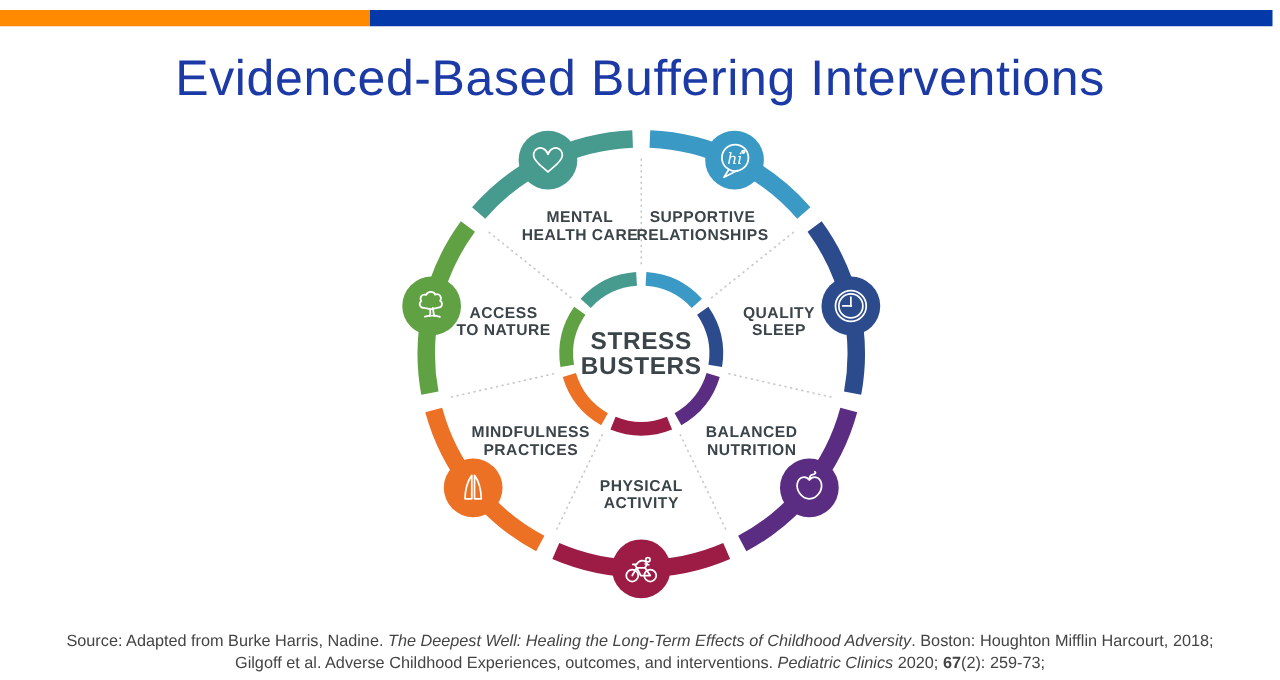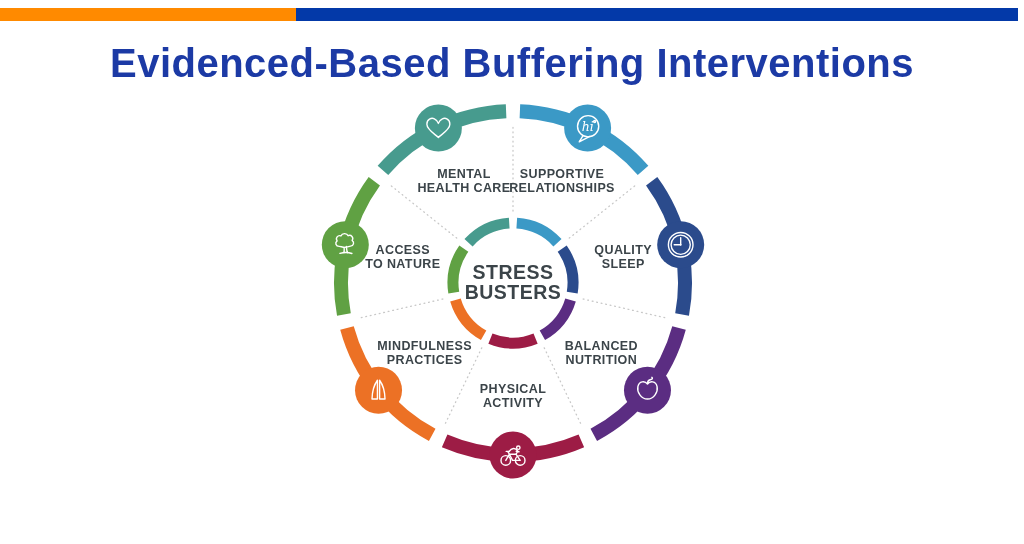--- a/index.html
+++ b/index.html
@@ -5,21 +5,21 @@
   html,body{margin:0;padding:0;background:#ffffff;}
   .slide{
     position:relative;width:1024px;height:544px;background:#ffffff;
     font-family:"Liberation Sans",sans-serif;overflow:hidden;
   }
   .topbar{position:absolute;top:8px;left:0;width:1018px;height:13px;display:flex;}
   .topbar .bar-orange{width:296px;height:100%;}
   .topbar .bar-blue{flex:1;height:100%;}
   .title{
     position:absolute;top:41px;left:0;width:100%;text-align:center;
-    font-size:40px;font-weight:bold;letter-spacing:0.5px;margin:0;
+    font-size:40px;font-weight:normal;letter-spacing:0.5px;margin:0;
   }
   .wheel-wrap{position:absolute;left:273px;top:85px;width:480px;height:412px;}
   .wheel-wrap svg{display:block;}
   .source{
     position:absolute;top:505px;left:0;width:100%;text-align:center;
     font-size:13px;line-height:16.5px;color:#444444;
   }
   .source p{margin:0;}
   .source span{white-space:pre-wrap;}
   .source .it{font-style:italic;}
@@ -113,15 +113,17 @@
           <path d="M0,9.5 C-3,6.5 -11.5,1.5 -11.5,-3.8 C-11.5,-8.8 -7,-10.6 -4,-9.2 C-1.8,-8.2 -0.4,-6 0,-4.6 C0.4,-6 1.8,-8.2 4,-9.2 C7,-10.6 11.5,-8.8 11.5,-3.8 C11.5,1.5 3,6.5 0,9.5 Z"></path>
         </g>
         <text x="190.97" y="92.69" text-anchor="middle" fill="#3b4449" font-size="12.5" font-weight="bold" letter-spacing="0.4" font-family="Liberation Sans, sans-serif">MENTAL</text>
         <text x="190.97" y="106.69" text-anchor="middle" fill="#3b4449" font-size="12.5" font-weight="bold" letter-spacing="0.4" font-family="Liberation Sans, sans-serif">HEALTH CARE</text>
         <text x="240" y="194" text-anchor="middle" fill="#3b4449" font-size="19.5" font-weight="bold" letter-spacing="0.5" font-family="Liberation Sans, sans-serif">STRESS</text>
         <text x="240" y="214" text-anchor="middle" fill="#3b4449" font-size="19.5" font-weight="bold" letter-spacing="0.5" font-family="Liberation Sans, sans-serif">BUSTERS</text>
       </svg>
     </div>
 
   <div class="source">
+    <p><span>Source: Adapted from Burke Harris, Nadine. </span><span class="it">The Deepest Well: Healing the Long-Term Effects of Childhood Adversity</span><span>. Boston: Houghton Mifflin Harcourt, 2018;</span></p>
+    <p><span>Gilgoff et al. Adverse Childhood Experiences, outcomes, and interventions. </span><span class="it">Pediatric Clinics</span><span> 2020; </span><span class="b">67</span><span>(2): 259-73;</span></p>
   </div>
 
 </div>
 
 </body></html>

